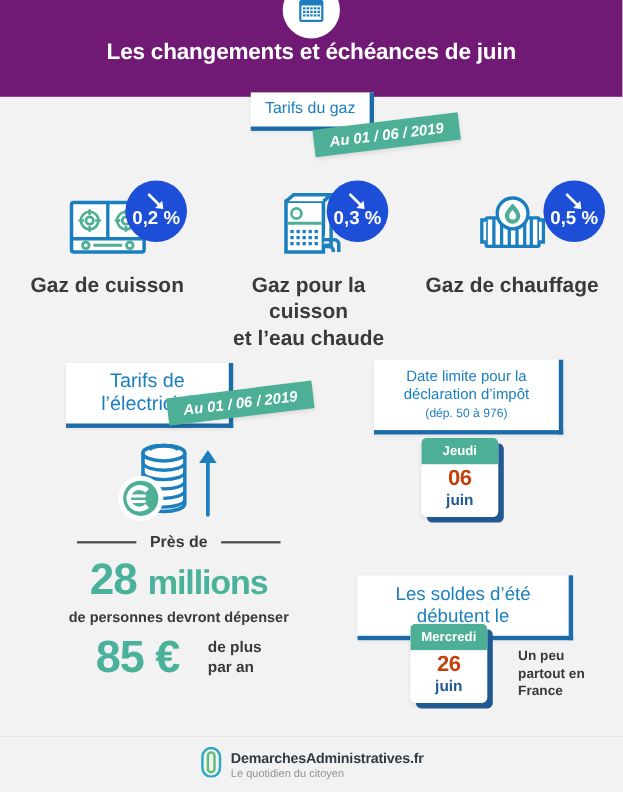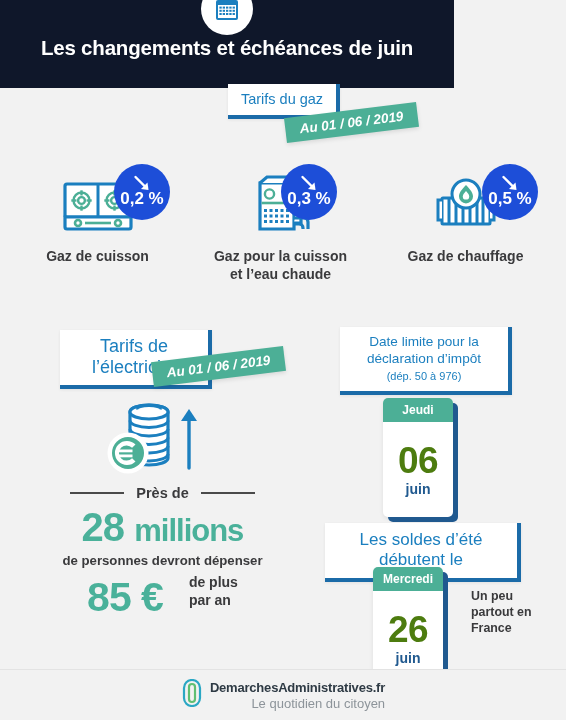--- a/index.html
+++ b/index.html
@@ -11,23 +11,23 @@
     height: 720px;
     background: #f2f2f2;
     font-family: "Liberation Sans", sans-serif;
     overflow: hidden;
     position: relative;
   }
 
   
   .header {
     position: relative;
-    width: 454px;
+    width: 566px;
     height: 88px;
-    background: #0f172a;
+    background: #701a75;
     box-sizing: border-box;
   }
   .header-icon-circle {
     position: absolute;
     left: 50%;
     top: -17px;
     transform: translateX(-50%);
     width: 52px;
     height: 52px;
     border-radius: 50%;
@@ -127,32 +127,32 @@
   }
   .pct-bubble .arrow {
     position: absolute;
     top: 10px;
     left: 50%;
     transform: translateX(-50%);
   }
   .gas-label {
     color: #3a3a3c;
     font-weight: bold;
-    font-size: 14px;
+    font-size: 19px;
     line-height: 1.28;
     margin-top: 6px;
   }
 
   #gas-item-0 { left: 10px;  top: 0; width: 175px; }
   #gas-item-1 { left: 193px; top: 0; width: 175px; }
   #gas-item-2 { left: 378px; top: 0; width: 175px; }
 
   #gas-item-0 .pct-bubble { width: 56px; height: 56px; left: 104px; top: 4px; }
-  #gas-item-1 .pct-bubble { width: 56px; height: 56px; left: 88px; top: 4px; }
-  #gas-item-2 .pct-bubble { width: 56px; height: 56px; left: 104px; top: 4px; }
+  #gas-item-1 .pct-bubble { width: 56px; height: 56px; left: 104px; top: 4px; }
+  #gas-item-2 .pct-bubble { width: 56px; height: 56px; left: 116px; top: 4px; }
 
   
   #elec-label {
     left: 60px;
     top: 330px;
     width: 152px;
     padding: 6px 6px 7px 6px;
     font-size: 18px;
   }
   #elec-date {
@@ -210,20 +210,21 @@
     color: #3a3a3c;
     font-weight: bold;
     font-size: 13.2px;
   }
   .euro-row {
     position: absolute;
     left: 20px;
     top: 574px;
     width: 285px;
     display: flex;
+    align-items: center;
     justify-content: center;
     gap: 26px;
   }
   .euro-amount {
     color: #4ab19a;
     font-weight: bold;
     font-size: 41px;
     letter-spacing: -1px;
     white-space: nowrap;
   }
@@ -268,31 +269,31 @@
     text-align: center;
   }
   .cal-head {
     background: #4caf96;
     color: #ffffff;
     font-weight: bold;
     font-size: 12px;
     padding: 5px 2px 5px 2px;
   }
   .cal-day {
-    color: #4d7c0f;
-    font-weight: bold;
-    font-size: 37px;
-    margin-top: 18px;
+    color: #c2410c;
+    font-weight: bold;
+    font-size: 20px;
+    margin-top: 2px;
     letter-spacing: -0.5px;
   }
   .cal-month {
     color: #20598f;
     font-weight: bold;
     font-size: 14px;
-    padding-bottom: 20px;
+    padding-bottom: 8px;
     margin-top: -1px;
   }
   #cal-impot { left: 383px; top: 398px; }
   #cal-soldes { left: 373px; top: 567px; }
   .cal-note {
     position: absolute;
     left: 471px;
     top: 588px;
     width: 86px;
     color: #3a3a3c;
@@ -310,30 +311,30 @@
     width: 566px;
     height: 50px;
     background: #f2f2f2;
     border-top: 1px solid #e3e3e3;
     display: flex;
     align-items: center;
     justify-content: center;
     gap: 7px;
   }
   .footer-logo { display: block; }
-  .footer-text { text-align: right; }
+  .footer-text { text-align: left; }
   .footer-name {
     color: #2e3a44;
     font-weight: bold;
     font-size: 13px;
     letter-spacing: -0.2px;
   }
   .footer-tag {
     color: #8d949a;
-    font-size: 13px;
+    font-size: 10px;
     margin-top: 1px;
   }
 </style>
 </head>
 <body>
 
 <div class="header">
   <div class="header-icon-circle">
     <svg width="26" height="26" viewBox="0 0 26 26" aria-hidden="true">
       <rect x="2" y="4" width="22" height="20" rx="2" fill="#1b7fbf"></rect>

